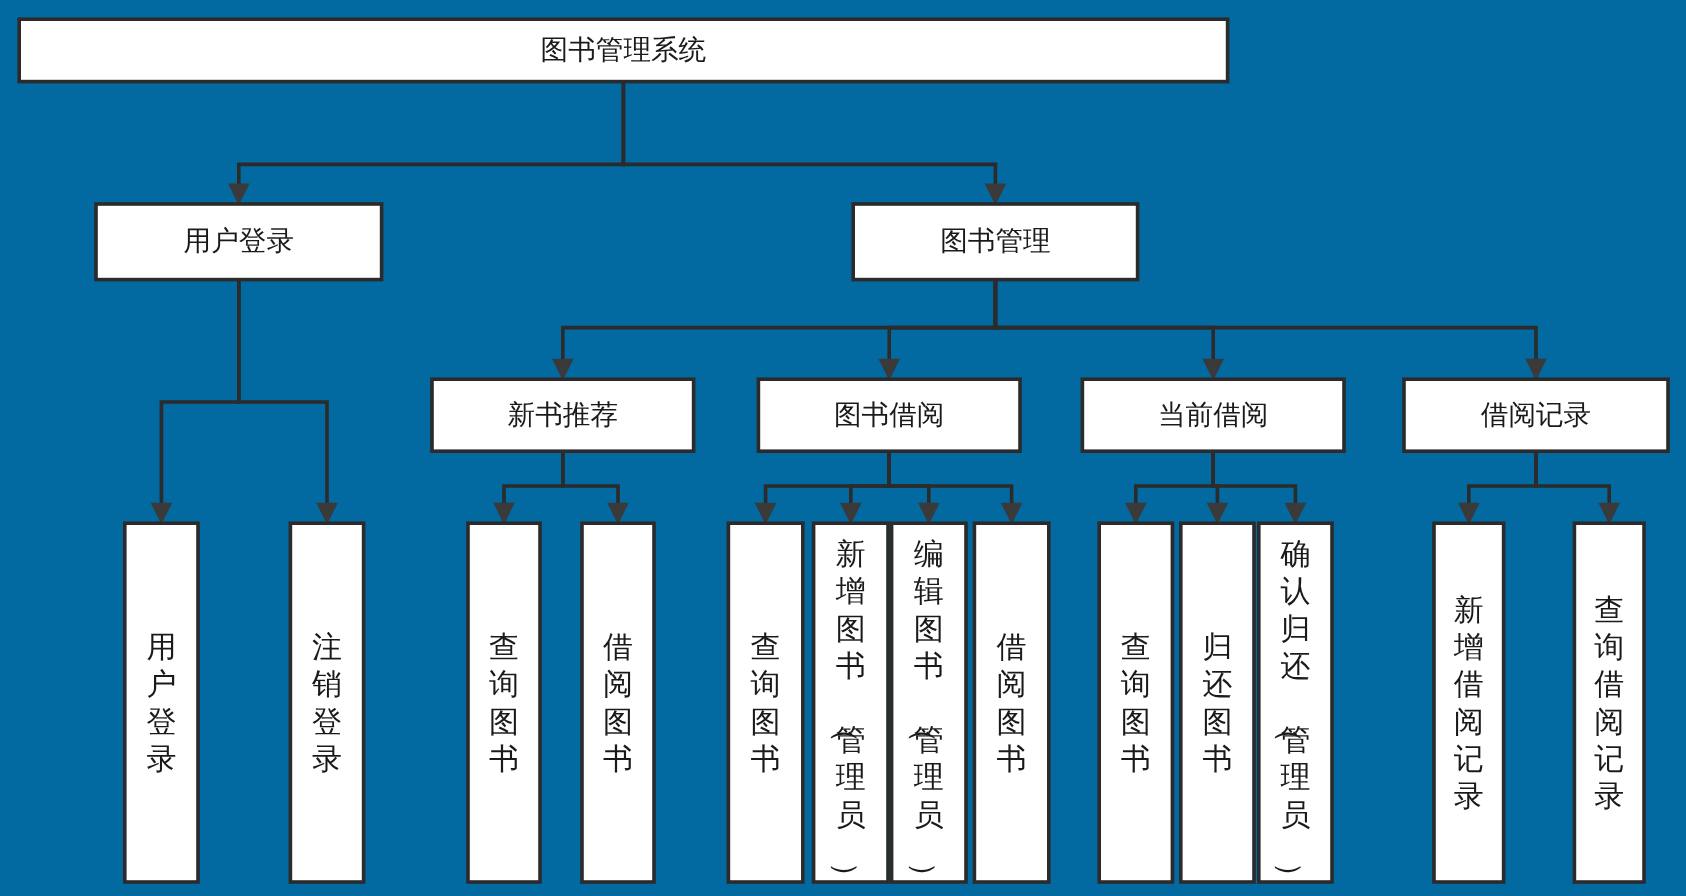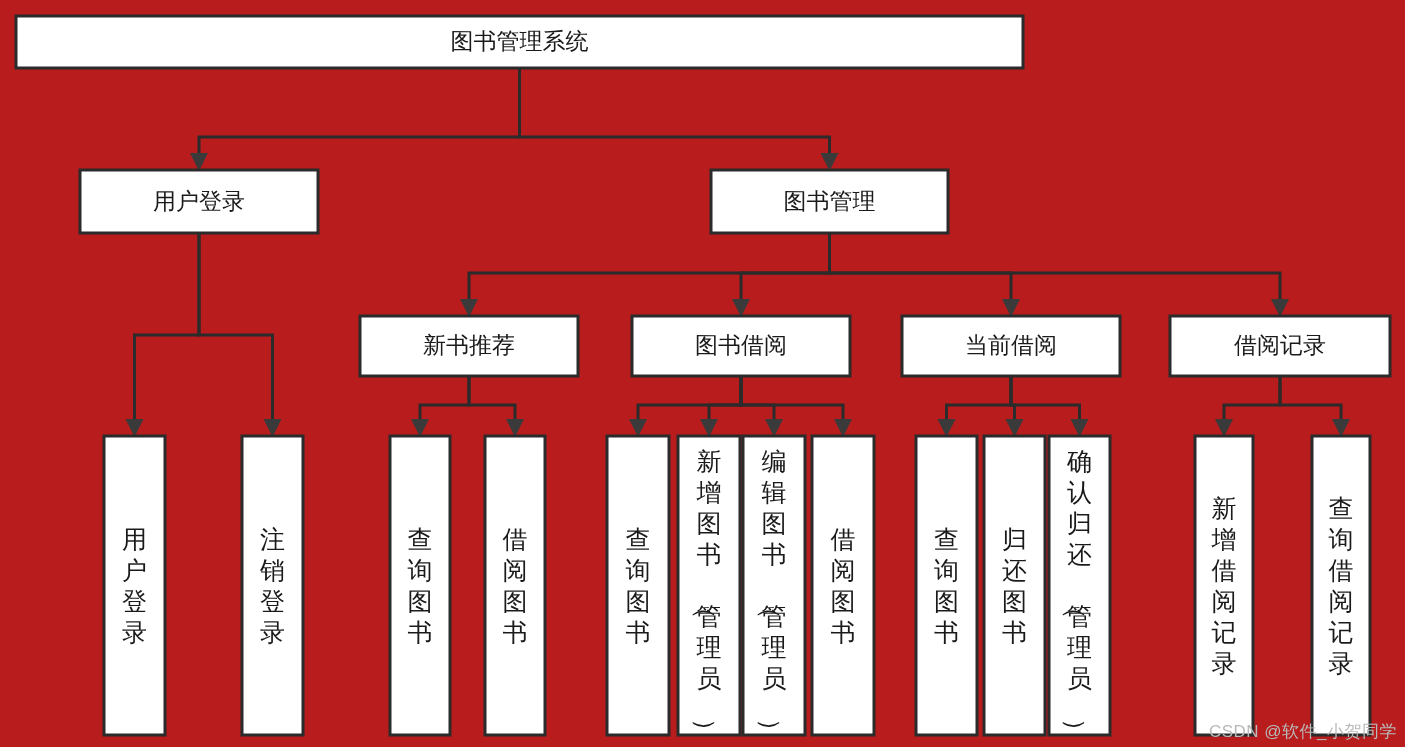--- a/index.html
+++ b/index.html
@@ -8,21 +8,21 @@
     padding: 0;
     background: #ffffff;
   }
   body {
     font-family: "Liberation Sans", "DejaVu Sans", sans-serif;
   }
   #diagram-root {
     position: relative;
     width: 1405px;
     height: 747px;
-    background: #b91c1c;
+    background: #0369a1;
     overflow: hidden;
   }
   svg.diagram-canvas {
     position: absolute;
     left: 0;
     top: 0;
     width: 1405px;
     height: 747px;
     display: block;
   }
@@ -227,14 +227,13 @@
         <g>
           <rect class="node-box" x="1195" y="436" width="58" height="299"></rect>
           <text class="node-label-v" x="1224" y="516.68"><tspan x="1224" dy="0">新</tspan><tspan x="1224" dy="31">增</tspan><tspan x="1224" dy="31">借</tspan><tspan x="1224" dy="31">阅</tspan><tspan x="1224" dy="31">记</tspan><tspan x="1224" dy="31">录</tspan></text>
         </g>
         <g>
           <rect class="node-box" x="1312" y="436" width="58" height="299"></rect>
           <text class="node-label-v" x="1341" y="516.68"><tspan x="1341" dy="0">查</tspan><tspan x="1341" dy="31">询</tspan><tspan x="1341" dy="31">借</tspan><tspan x="1341" dy="31">阅</tspan><tspan x="1341" dy="31">记</tspan><tspan x="1341" dy="31">录</tspan></text>
         </g>
       </g>
   </svg>
-  <div class="watermark-text">CSDN @软件_小贺同学</div>
 </div>
 
 </body></html>

